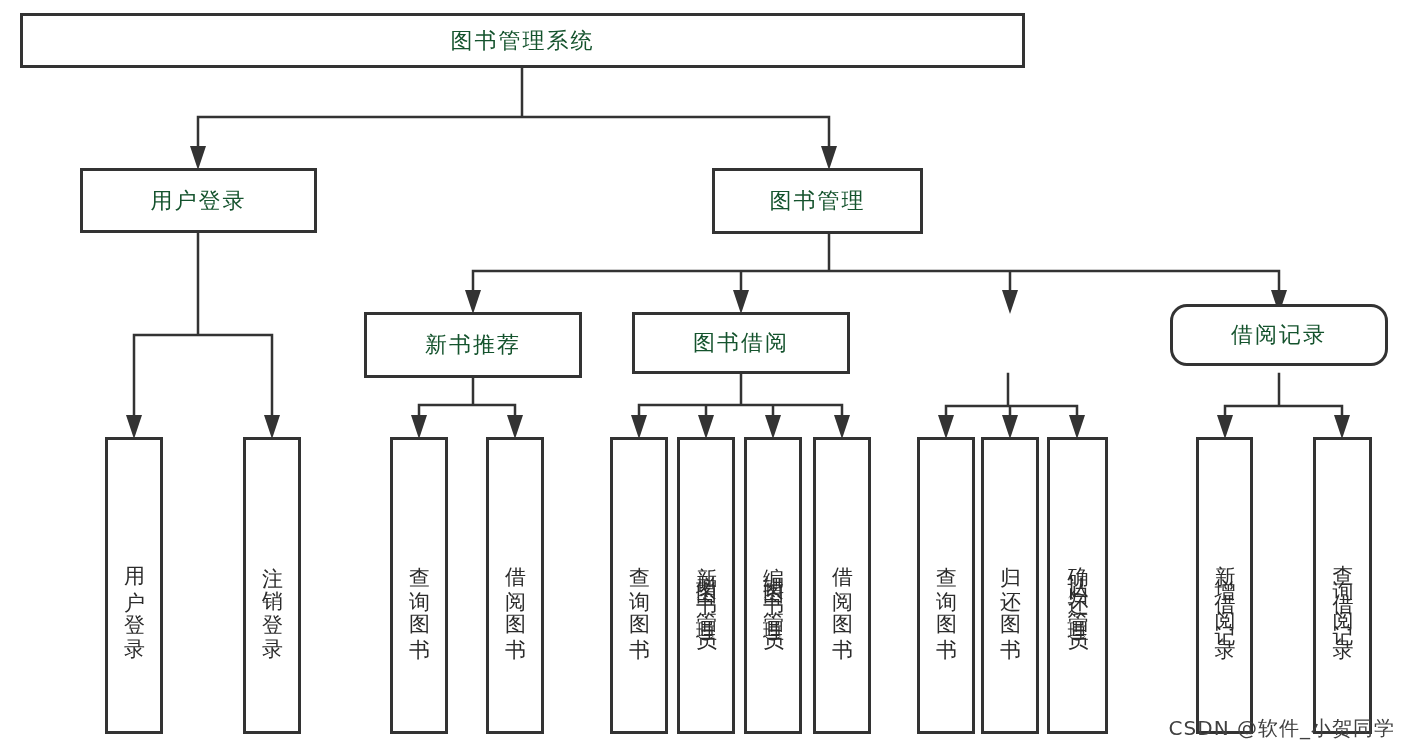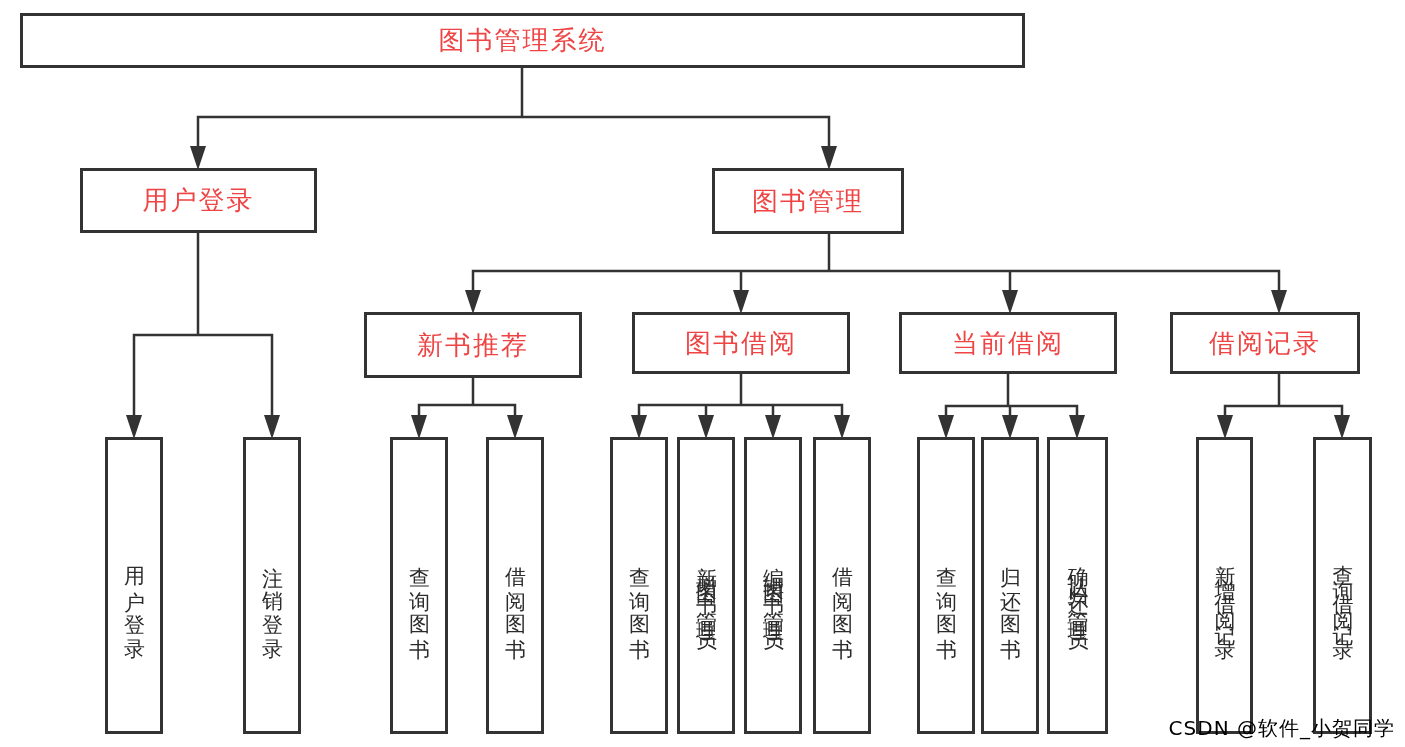--- a/index.html
+++ b/index.html
@@ -33,41 +33,41 @@
   .hbox, .vbox {
     position: absolute;
     box-sizing: border-box;
     background: #ffffff;
     border: 3px solid #333333;
     display: flex;
     align-items: center;
     justify-content: center;
   }
   .hlabel {
-    color: #ef4444;
-    font-size: 26px;
+    color: #14532d;
+    font-size: 22px;
     letter-spacing: 2px;
     white-space: nowrap;
   }
   .vlabel {
     color: #2b2b2b;
     font-size: 21px;
     writing-mode: vertical-rl;
     text-orientation: mixed;
     white-space: nowrap;
     line-height: 1;
   }
   .ls4 { letter-spacing: 24px; margin-bottom: -24px; }
   .ls6 { letter-spacing: 15px; margin-bottom: -15px; }
   .ls9 { letter-spacing: 9px;  margin-bottom: -9px;  }
   #watermark {
     position: absolute;
     right: 10px;
     bottom: 5px;
-    color: #000000;
+    color: #404040;
     font-size: 20px;
     letter-spacing: 1px;
     z-index: 5;
     white-space: nowrap;
     margin-left: 32px;
   }
 </style>
 </head>
 <body>
 
@@ -123,34 +123,31 @@
     </g>
   </svg>
 
   <div class="hbox" style="left:20px; top:13px; width:1005px; height:55px;">
     <span class="hlabel">图书管理系统</span>
   </div>
 
   <div class="hbox" style="left:80px; top:168px; width:237px; height:65px;">
     <span class="hlabel">用户登录</span>
   </div>
-  <div class="hbox" style="left:712px; top:168px; width:192px; height:66px;">
+  <div class="hbox" style="left:712px; top:168px; width:211px; height:66px;">
     <span class="hlabel">图书管理</span>
   </div>
 
   <div class="hbox" style="left:364px; top:312px; width:218px; height:66px;">
     <span class="hlabel">新书推荐</span>
   </div>
   <div class="hbox" style="left:632px; top:312px; width:218px; height:62px;font-family:Liberation Mono, monospace;">
     <span class="hlabel">图书借阅</span>
   </div>
-  <div class="hbox" style="left:899px; top:312px; width:218px; height:62px;">
-    <span class="hlabel">当前借阅</span>
-  </div>
-  <div class="hbox" style="left:1170px; top:312px; width:190px; height:62px;">
+  <div class="hbox" style="left:1170px; top:304px; width:218px; height:62px;border-radius:17px;">
     <span class="hlabel">借阅记录</span>
   </div>
 
   <div class="vbox" style="left:105px; top:437px; width:58px; height:297px;">
     <span class="vlabel ls4">用户登录</span>
   </div>
   <div class="vbox" style="left:243px; top:437px; width:58px; height:297px;">
     <span class="vlabel ls4">注销登录</span>
   </div>
 

